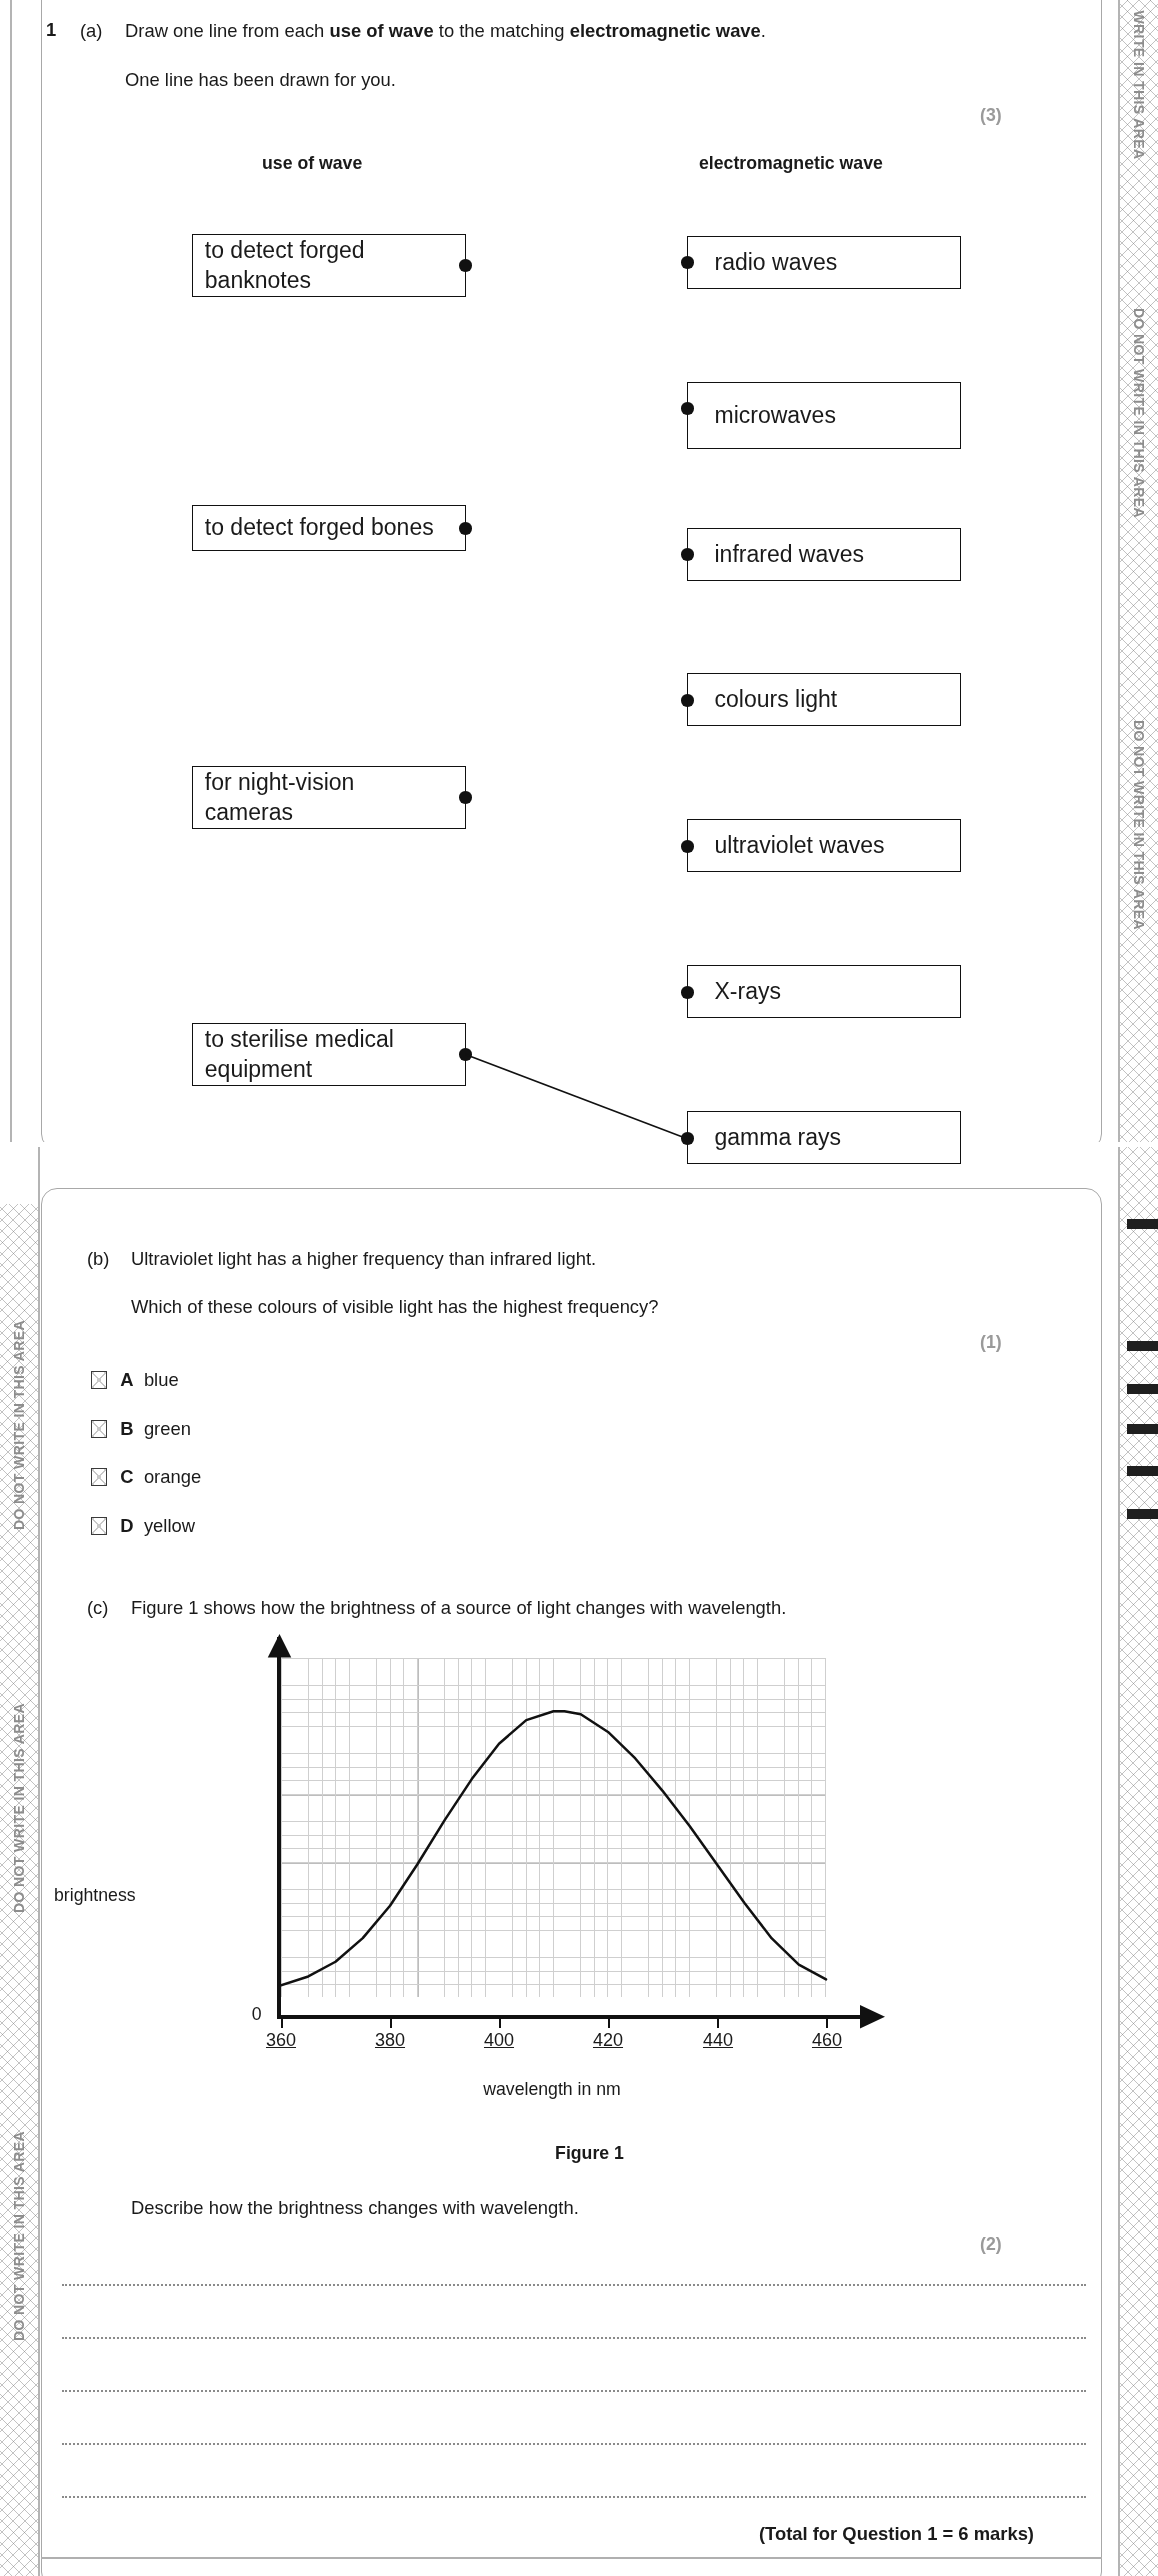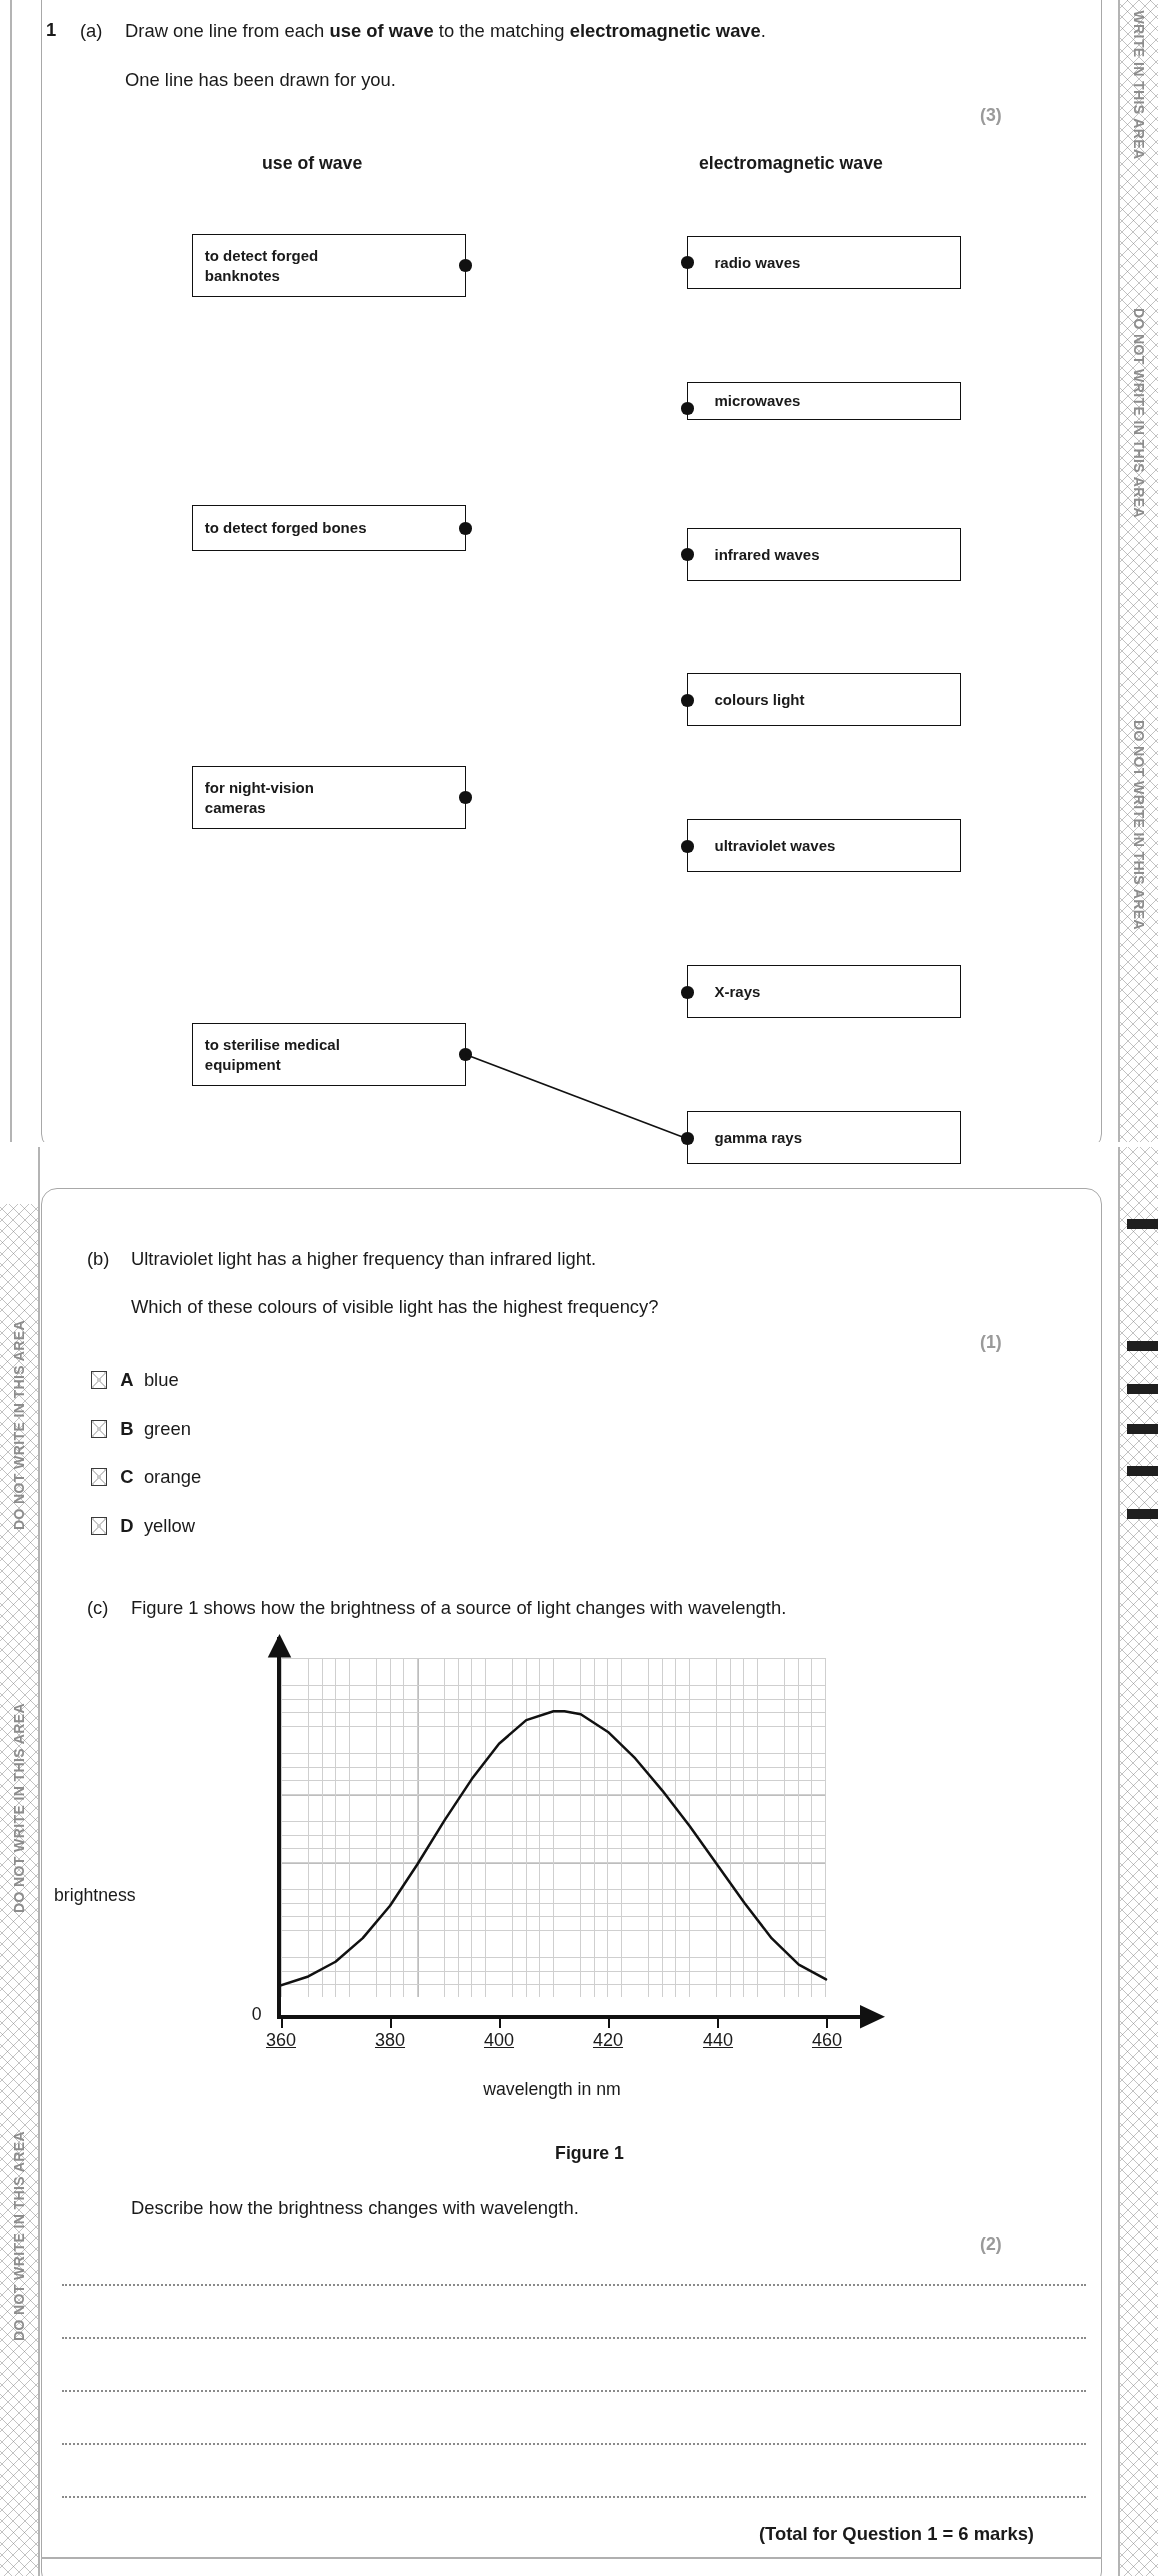--- a/index.html
+++ b/index.html
@@ -100,24 +100,23 @@
   
   .mbox {
     position:absolute;
     border:1.5px solid #111;
     background:#fff;
     display:flex;
     align-items:center;
     padding:7.4px 11.8px;
   }
   .mbox span {
-    font-size:15px;
+    font-size:23px;
     line-height:1.3;
     white-space:pre-line;
-    font-weight:bold;
   }
   .mbox.right span { padding-left:14.7px; }
   .dot {
     position:absolute;
     width:12.5px; height:12.5px;
     border-radius:50%;
     background:#111;
   }
 
   
@@ -225,21 +224,21 @@
   <span>to sterilise medical
 equipment</span>
 </div>
 <div class="dot" style="left:459px; top:1048px;"></div>
 
 <div class="mbox right" style="left:687px; top:236px; width:274px; height:53px;">
   <span>radio waves</span>
 </div>
 <div class="dot" style="left:681px; top:256px;"></div>
 
-<div class="mbox right" style="left:687px; top:382px; width:274px; height:38px;">
+<div class="mbox right" style="left:687px; top:382px; width:274px; height:67px;">
   <span>microwaves</span>
 </div>
 <div class="dot" style="left:681px; top:402px;"></div>
 
 <div class="mbox right" style="left:687px; top:528px; width:274px; height:53px;">
   <span>infrared waves</span>
 </div>
 <div class="dot" style="left:681px; top:548px;"></div>
 
 <div class="mbox right" style="left:687px; top:673px; width:274px; height:53px;">

